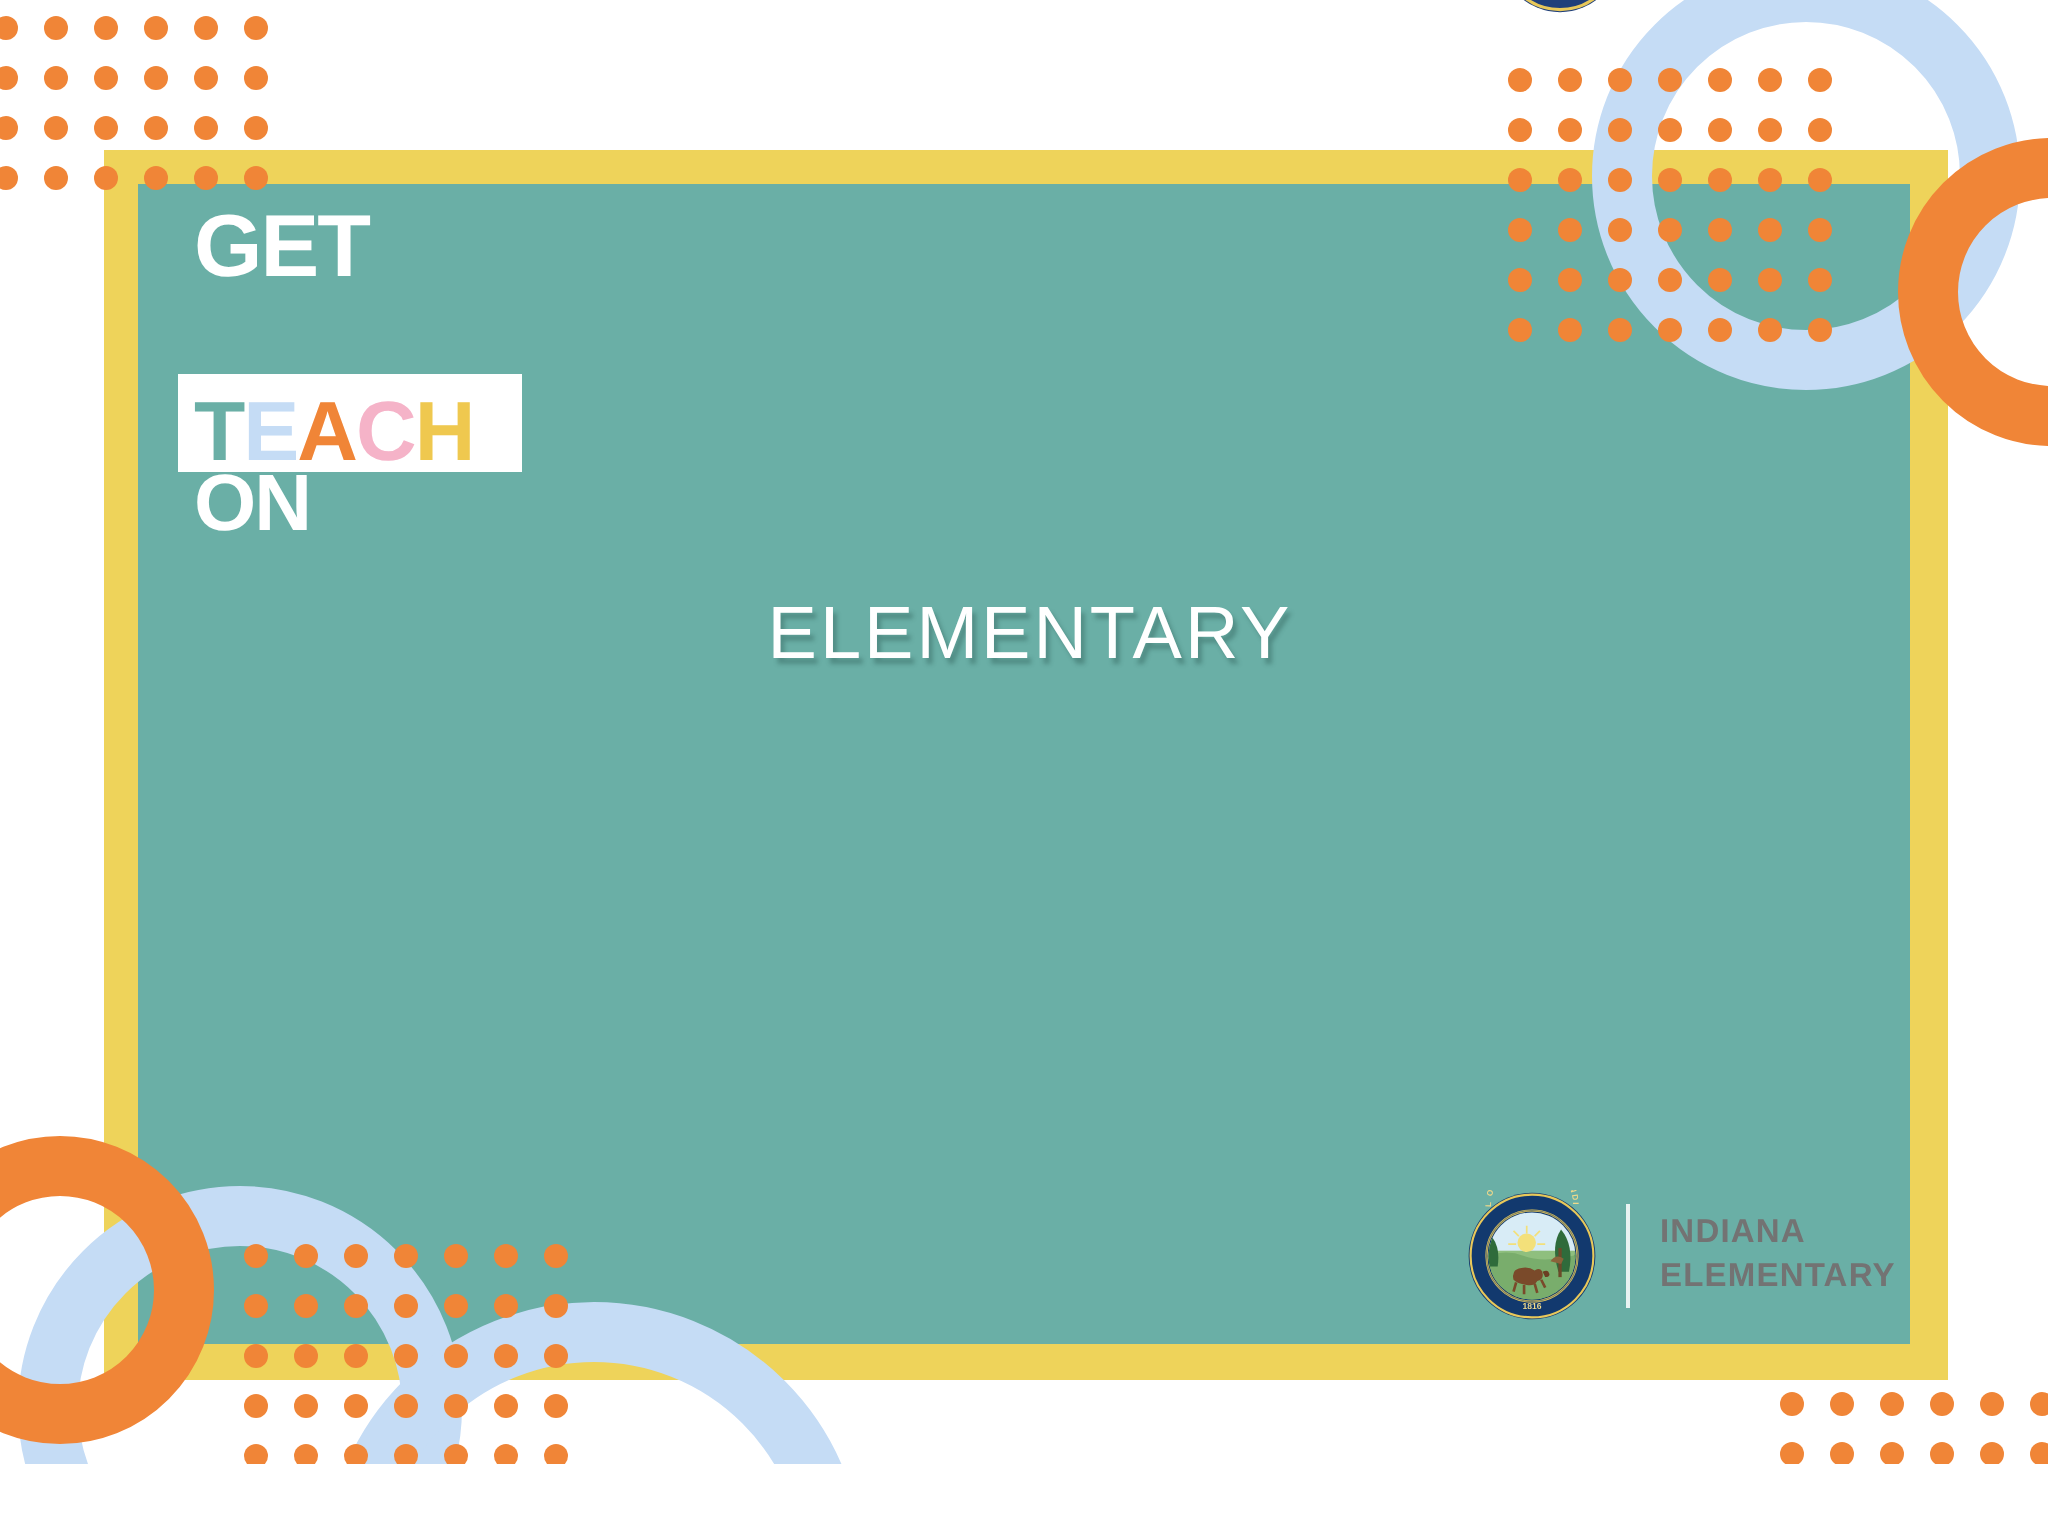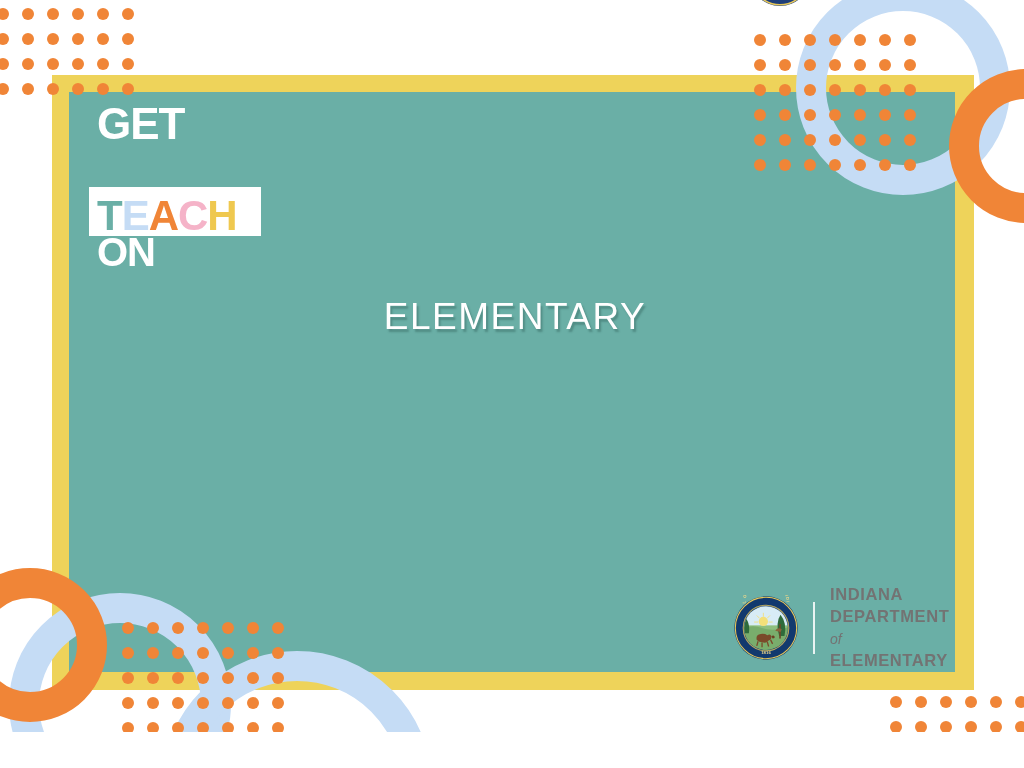--- a/index.html
+++ b/index.html
@@ -417,19 +417,18 @@
         <text font-family="'Liberation Sans', sans-serif" font-size="6.2" font-weight="bold" fill="#f0d98a" letter-spacing="1.2">
           <textPath href="#sealArcTop" startOffset="50%" text-anchor="middle">SEAL OF THE STATE OF INDIANA</textPath>
         </text>
         <text x="50" y="90" text-anchor="middle" font-family="'Liberation Sans', sans-serif" font-size="6.5" font-weight="bold" fill="#f0d98a">1816</text>
       </svg>
 
       <div id="idoe-divider"></div>
 
       <div id="idoe-text">
         <div>INDIANA</div>
-        <div><span>DEPARTMENT</span> <span class="of">of</span></div>
         <div>ELEMENTARY</div>
       </div>
     </div>
 
   </div>
 </div>
 
 </body></html>

